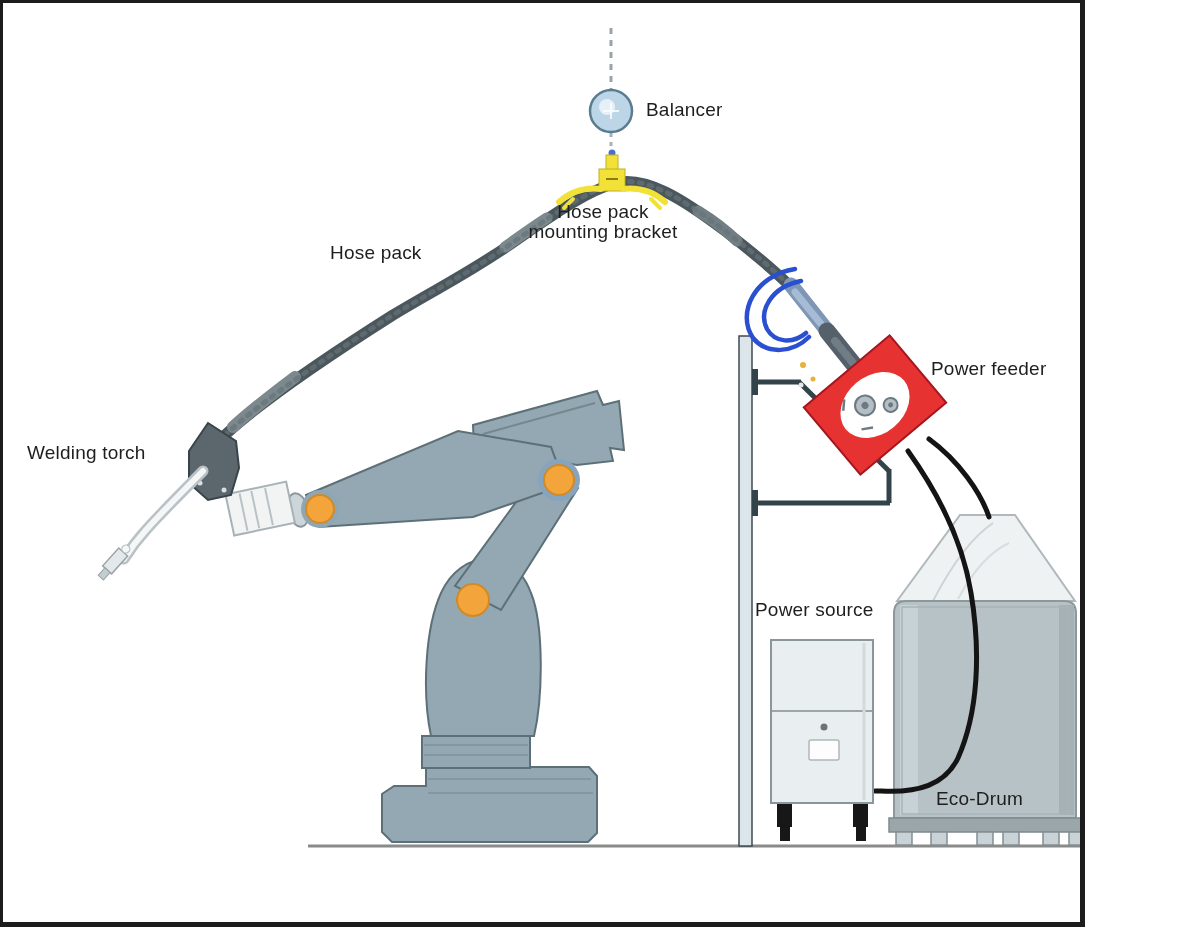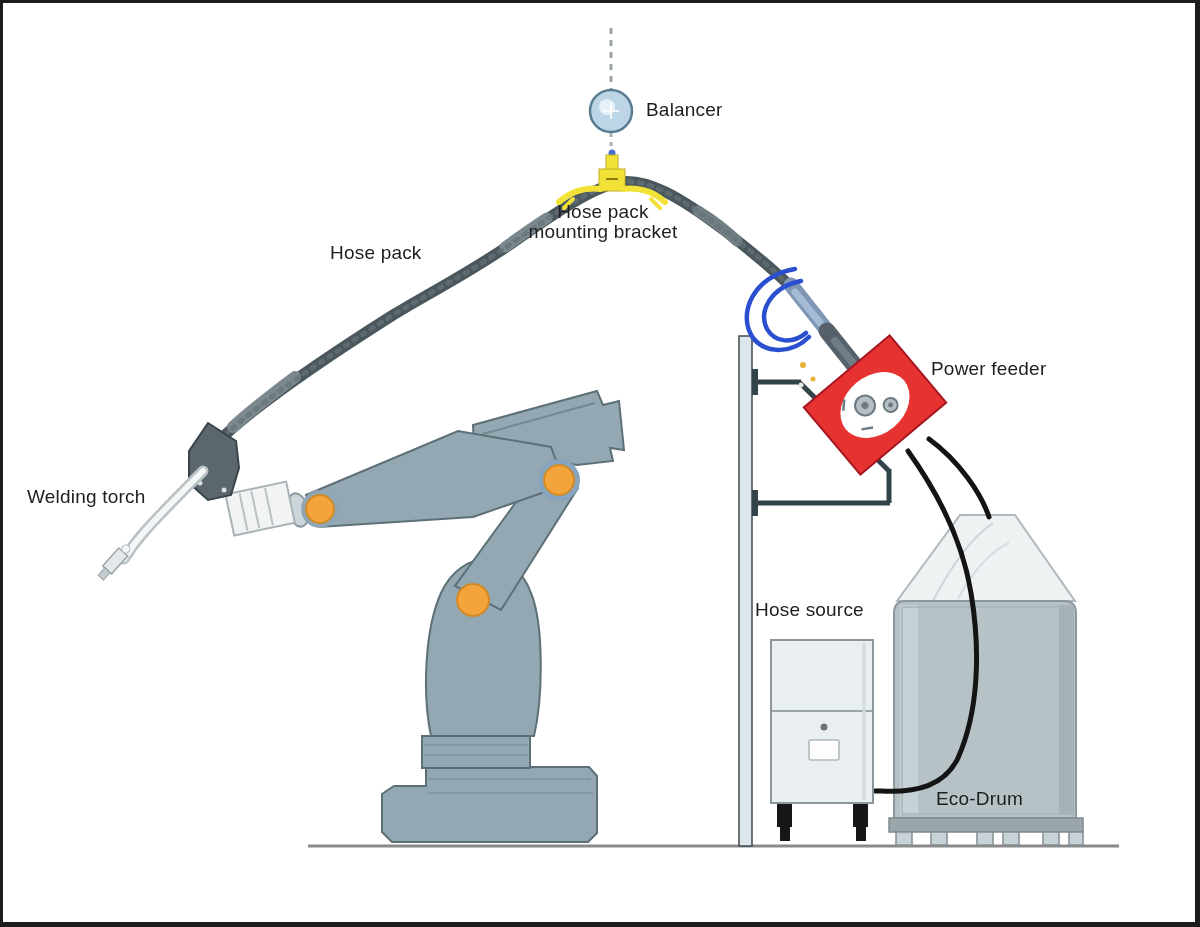--- a/index.html
+++ b/index.html
@@ -1,18 +1,18 @@
 <!DOCTYPE html>
 <html><head>
 <meta charset="utf-8">
 <style>
   html,body{margin:0;padding:0;background:#fff;}
   #stage{
     position:relative;
-    width:1200px;height:927px;
+    width:1085px;height:927px;
     box-sizing:border-box;
     background:#ffffff;
     border:3px solid #1c1c1c;
     border-right-width:5px;
     border-bottom-width:5px;
     overflow:hidden;
     font-family:"Liberation Sans", sans-serif;
     padding-left:35px;
   }
   #drawing{position:absolute;left:0;top:0;}
@@ -21,21 +21,21 @@
     font-size:19px;
     line-height:20px;
     color:#1e1e1e;
     white-space:pre-line;
     letter-spacing:.2px;
   }
   .lbl-balancer{left:643px;top:97px;}
   .lbl-hose-pack{left:327px;top:240px;}
   .lbl-mounting-bracket{left:505px;top:199px;width:190px;text-align:center;}
   .lbl-wire-feeder{left:928px;top:356px;}
-  .lbl-welding-torch{left:24px;top:484px;}
+  .lbl-welding-torch{left:24px;top:440px;}
   .lbl-power-source{left:752px;top:597px;}
   .lbl-eco-drum{left:933px;top:786px;}
 </style>
 </head>
 <body>
 
 <div id="stage">
 
   <svg id="drawing" width="1200" height="927" viewBox="0 0 1200 927">
 
@@ -194,15 +194,15 @@
       </g>
     </g>
   </svg>
 
   <div class="lbl lbl-balancer">Balancer</div>
   <div class="lbl lbl-hose-pack">Hose pack</div>
   <div class="lbl lbl-mounting-bracket">Hose pack
 mounting bracket</div>
   <div class="lbl lbl-wire-feeder">Power feeder</div>
   <div class="lbl lbl-welding-torch">Welding torch</div>
-  <div class="lbl lbl-power-source">Hose source</div>
+  <div class="lbl lbl-power-source">Power source</div>
   <div class="lbl lbl-eco-drum">Eco-Drum</div>
 </div>
 
 </body></html>

